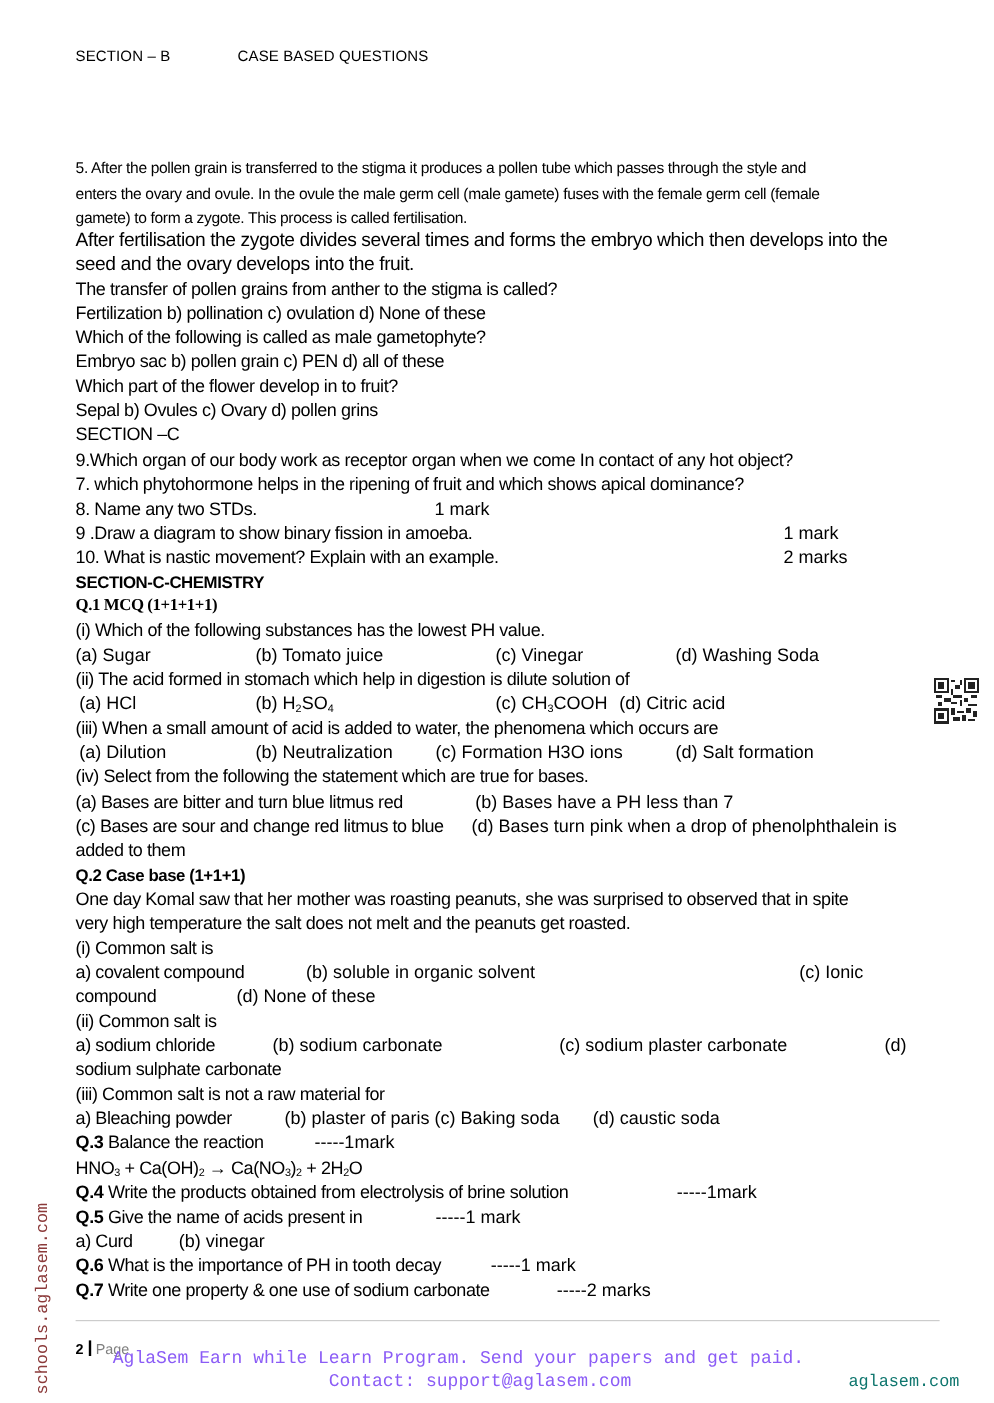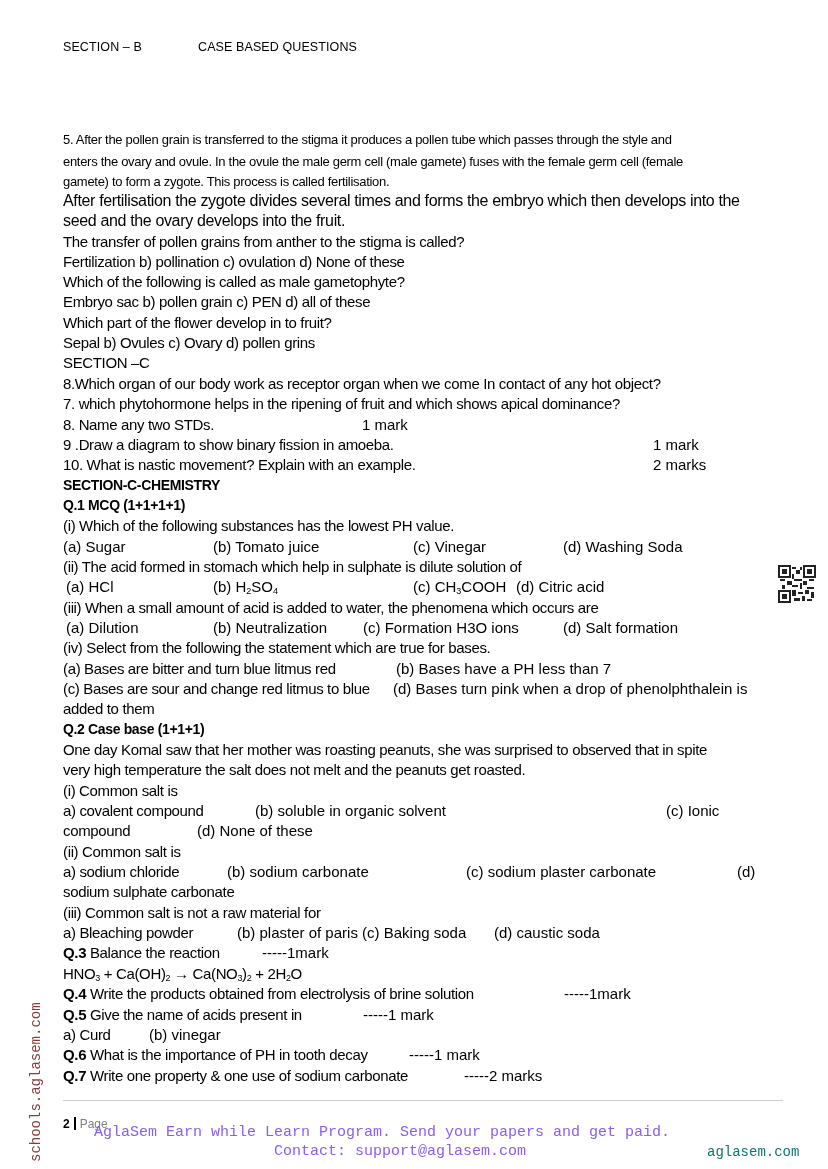--- a/index.html
+++ b/index.html
@@ -33,39 +33,39 @@
 <div class="line" style="top:212px; font-size:16px;">seed and the ovary develops into the fruit.</div>
 
 <div class="line" style="top:233px;">The transfer of pollen grains from anther to the stigma is called?</div>
 <div class="line" style="top:253px;">Fertilization   b) pollination  c) ovulation  d) None of these</div>
 <div class="line" style="top:273px;">Which of the following is called as male gametophyte?</div>
 <div class="line" style="top:293px;">Embryo sac  b) pollen grain  c) PEN  d) all of these</div>
 <div class="line" style="top:314px;">Which part of the flower develop in to fruit?</div>
 <div class="line" style="top:334px;">Sepal  b) Ovules   c) Ovary    d) pollen grins</div>
 
 <div class="line" style="top:354px;">SECTION –C</div>
-<div class="line" style="top:375px;">8.Which organ of our body work as receptor organ when we come In contact of any hot object?</div>
+<div class="line" style="top:375px;">9.Which organ of our body work as receptor organ when we come In contact of any hot object?</div>
 <div class="line" style="top:395px;">7. which phytohormone helps in the ripening of fruit and which shows apical dominance?</div>
 <div class="line" style="top:416px;">8. Name any two STDs.</div>
 <div class="abs" style="left:362px; top:416px; font-size:15px;">1 mark</div>
 <div class="line" style="top:436px;">9 .Draw a diagram to show binary fission in amoeba.</div>
 <div class="abs" style="left:653px; top:436px; font-size:15px;">1 mark</div>
 <div class="line" style="top:456px;">10. What is nastic movement? Explain with an example.</div>
 <div class="abs" style="left:653px; top:456px; font-size:15px;">2 marks</div>
 
 <div class="line bold" style="top:477px; font-size:14px;">SECTION-C-CHEMISTRY</div>
-<div class="line bold" style="top:497px; font-size:14px;">Q.1 MCQ (1+1+1+1)</div>
+<div class="line bold" style="top:497px; font-size:14px;font-family:Liberation Serif, serif;">Q.1 MCQ (1+1+1+1)</div>
 <div class="line" style="top:517px;">(i) Which of the following substances has the lowest PH value.</div>
 <div>
   <div class="abs" style="left:63px; top:538px; font-size:15px;">(a) Sugar</div>
   <div class="abs" style="left:213px; top:538px; font-size:15px;">(b) Tomato juice</div>
   <div class="abs" style="left:413px; top:538px; font-size:15px;">(c) Vinegar</div>
   <div class="abs" style="left:563px; top:538px; font-size:15px;">(d) Washing Soda</div>
 </div>
-<div class="line" style="top:558px;">(ii) The acid formed in stomach which help in sulphate is dilute solution of</div>
+<div class="line" style="top:558px;">(ii) The acid formed in stomach which help in digestion is dilute solution of</div>
 <div>
   <div class="abs" style="left:66px; top:578px; font-size:15px;">(a) HCl</div>
   <div class="abs" style="left:213px; top:578px; font-size:15px;"><span>(b) H</span><sub>2</sub><span>SO</span><sub>4</sub></div>
   <div class="abs" style="left:413px; top:578px; font-size:15px;"><span>(c) CH</span><sub>3</sub><span>COOH</span></div>
   <div class="abs" style="left:516px; top:578px; font-size:15px;">(d) Citric acid</div>
 </div>
 <div class="line" style="top:599px;">(iii) When a small amount of acid is added to water, the phenomena which occurs are</div>
 <div>
   <div class="abs" style="left:66px; top:619px; font-size:15px;">(a) Dilution</div>
   <div class="abs" style="left:213px; top:619px; font-size:15px;">(b) Neutralization</div>

